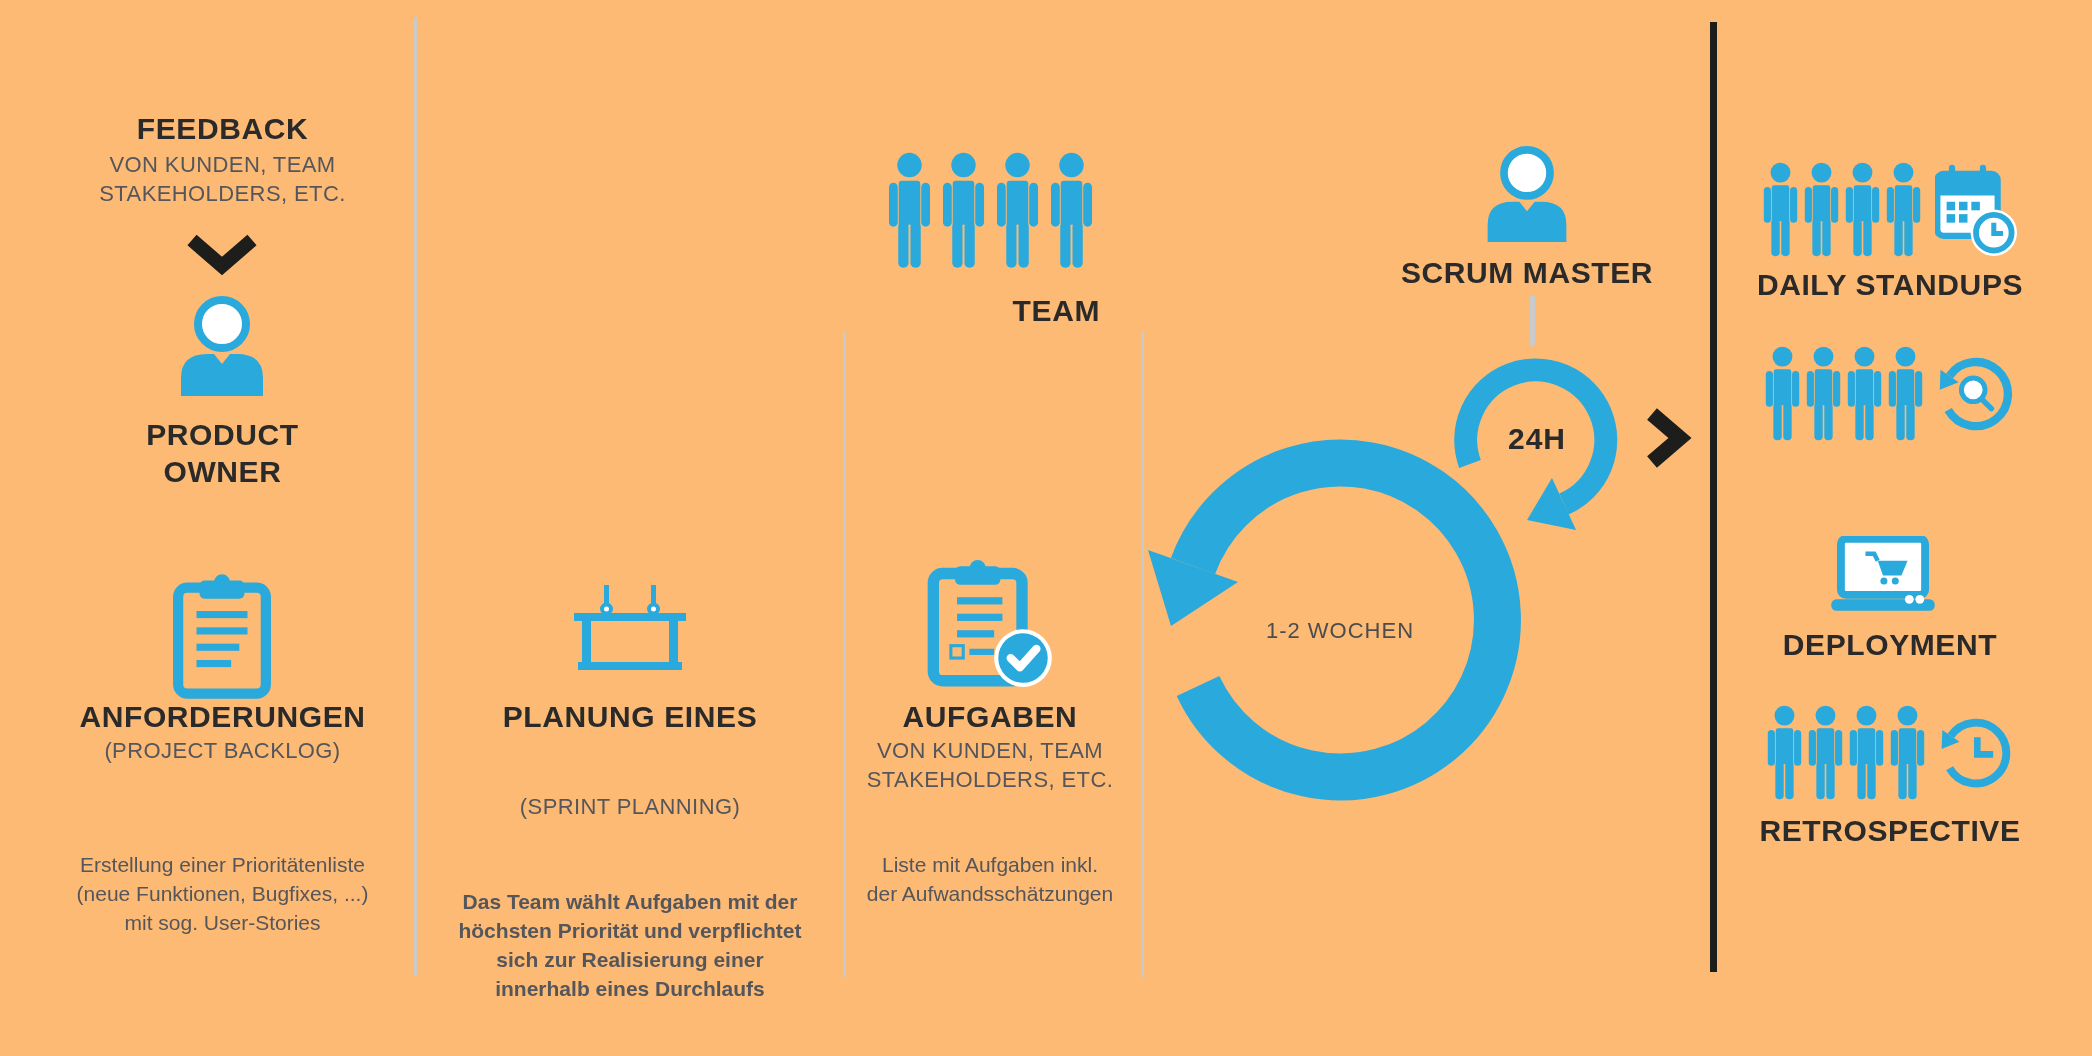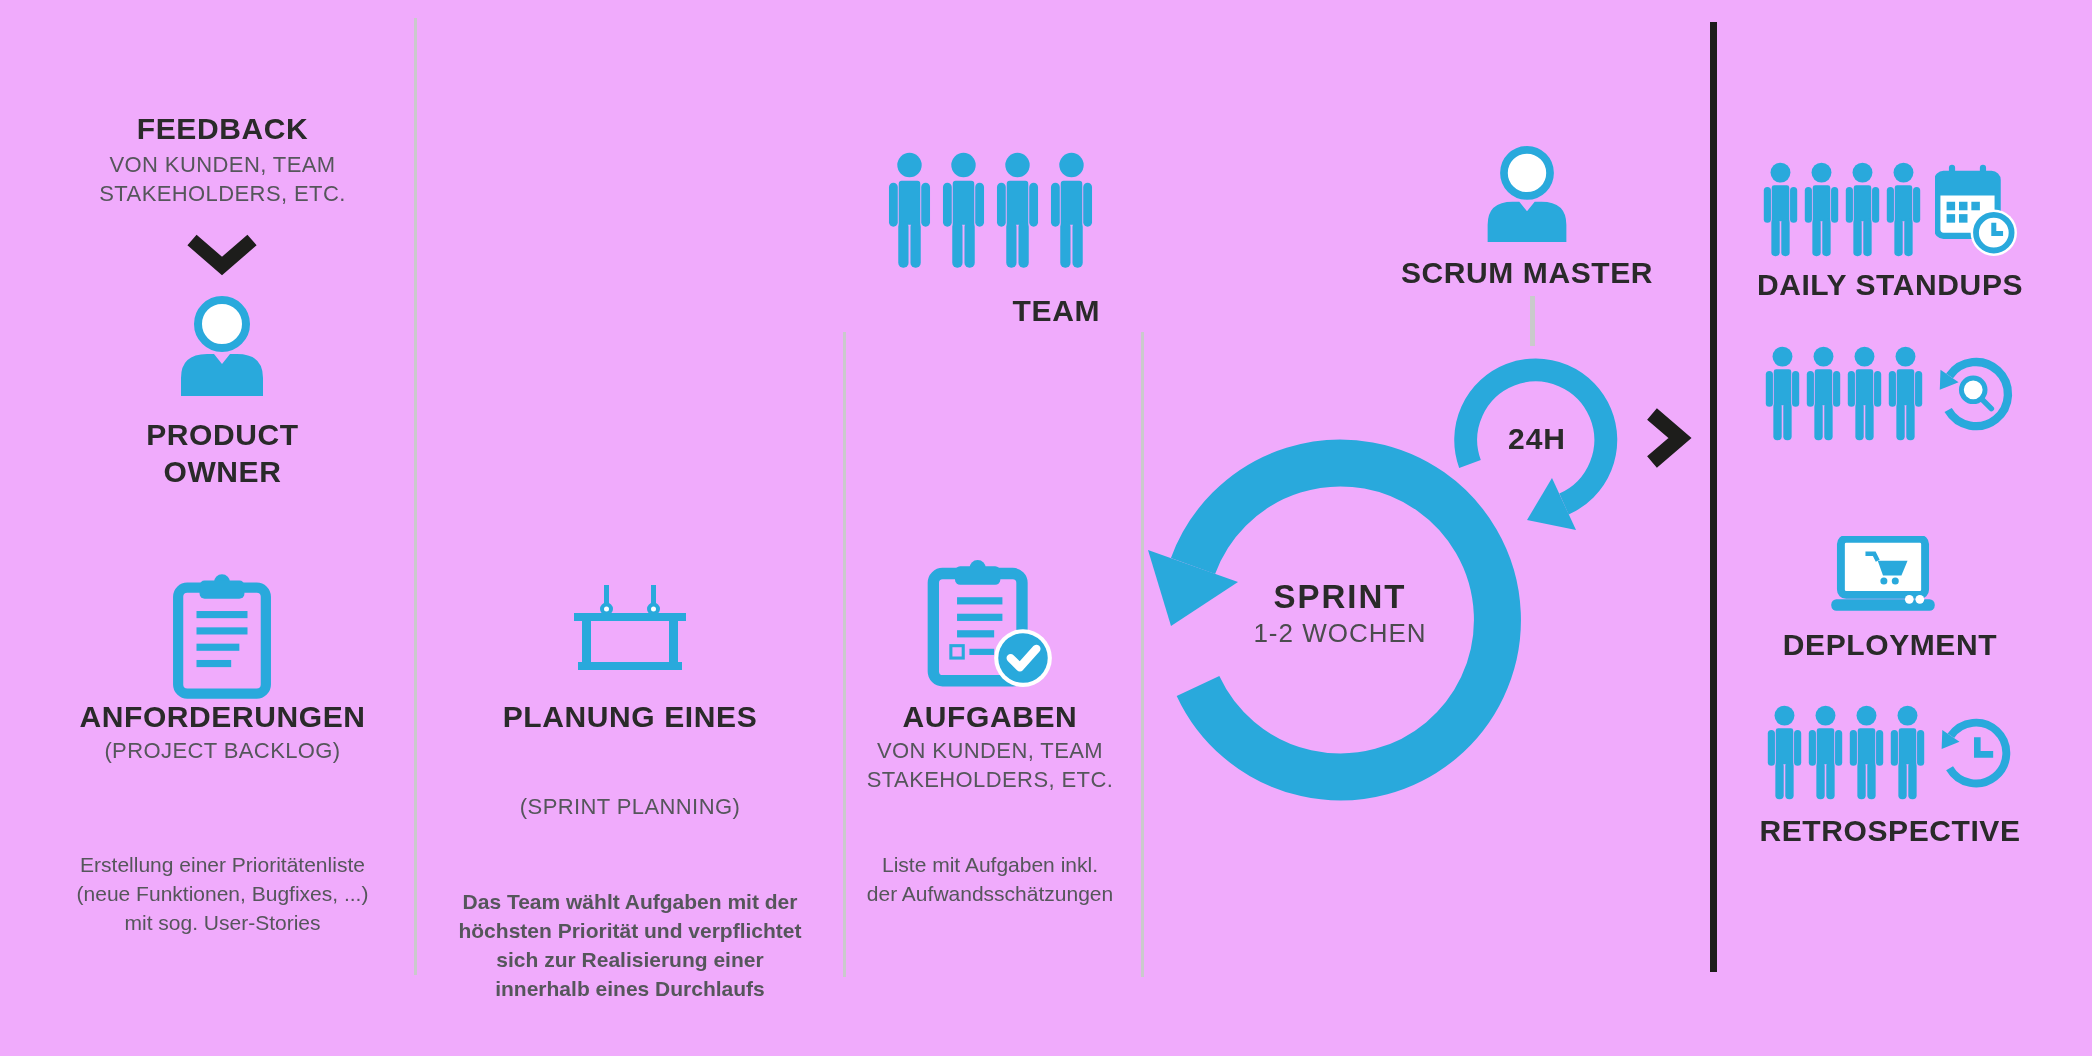--- a/index.html
+++ b/index.html
@@ -1,17 +1,17 @@
 <!DOCTYPE html>
 <html><head>
 <meta charset="utf-8">
 <style>
   html,body{margin:0;padding:0;background:#fff;}
   #canvas{
-    position:relative;width:2092px;height:1056px;background:#f0abfc;overflow:hidden;
+    position:relative;width:2092px;height:1056px;background:#fdba74;overflow:hidden;
     font-family:"Liberation Sans","DejaVu Sans",sans-serif;
     --blue:#29A9DC; --ink:#2A2A2A; --gray:#55565B; --divgray:#C9CACB; --black:#1D1D1B;
   }
   .abs{position:absolute;}
   .ctr{text-align:center;}
   .title{font-weight:bold;font-size:30px;line-height:37px;color:var(--ink);letter-spacing:.6px;}
   .subtle{font-size:22px;line-height:29px;color:var(--gray);letter-spacing:.4px;}
   .para{font-size:21px;line-height:29px;color:var(--gray);}
   .vline{background:var(--divgray);width:3px;}
   .blue{color:var(--blue);}
@@ -145,22 +145,21 @@
 
   <svg class="abs icon-svg blue" style="left:1140px;top:340px;" width="575" height="520" viewBox="0 0 575 520">
 
     <path d="M58,346 A157,157 0 1 0 53,226" fill="none" stroke="currentColor" stroke-width="47"></path>
     <polygon points="8,210 98,242 31,286" fill="currentColor"></polygon>
 
     <path d="M330,124 A70,70 0 1 1 424,164" fill="none" stroke="currentColor" stroke-width="23"></path>
     <polygon points="436,190 412,138 387,180" fill="currentColor"></polygon>
   </svg>
   <div class="abs ctr" style="left:1459px;top:422px;width:156px;font-weight:bold;font-size:30px;color:var(--ink);letter-spacing:1px;">24H</div>
-  <div class="abs ctr" style="left:1190px;top:578px;width:300px;font-weight:bold;font-size:33px;color:var(--ink);letter-spacing:2px;">SPRINT</div>
-  <div class="abs ctr" style="left:1190px;top:618px;width:300px;font-size:26px;color:#4B4C4E;letter-spacing:1px;">1-2 WOCHEN</div>
+  <div class="abs ctr" style="left:1190px;top:618px;width:300px;font-size:22px;color:#4B4C4E;letter-spacing:1px;">1-2 WOCHEN</div>
   <svg class="abs icon-svg" style="left:1642px;top:406px;" width="52" height="64" viewBox="0 0 52 64">
     <polyline points="10,8 38,32 10,56" fill="none" stroke="#1D1D1B" stroke-width="15"></polyline>
   </svg>
 
   <div class="abs row" style="left:1740px;top:152px;width:300px;height:115px;">
     <div class="people blue" style="gap:6px;margin-right:14px;">
       <svg width="35" height="96">
           <use href="#person"></use>
         </svg>
       <svg width="35" height="96">

